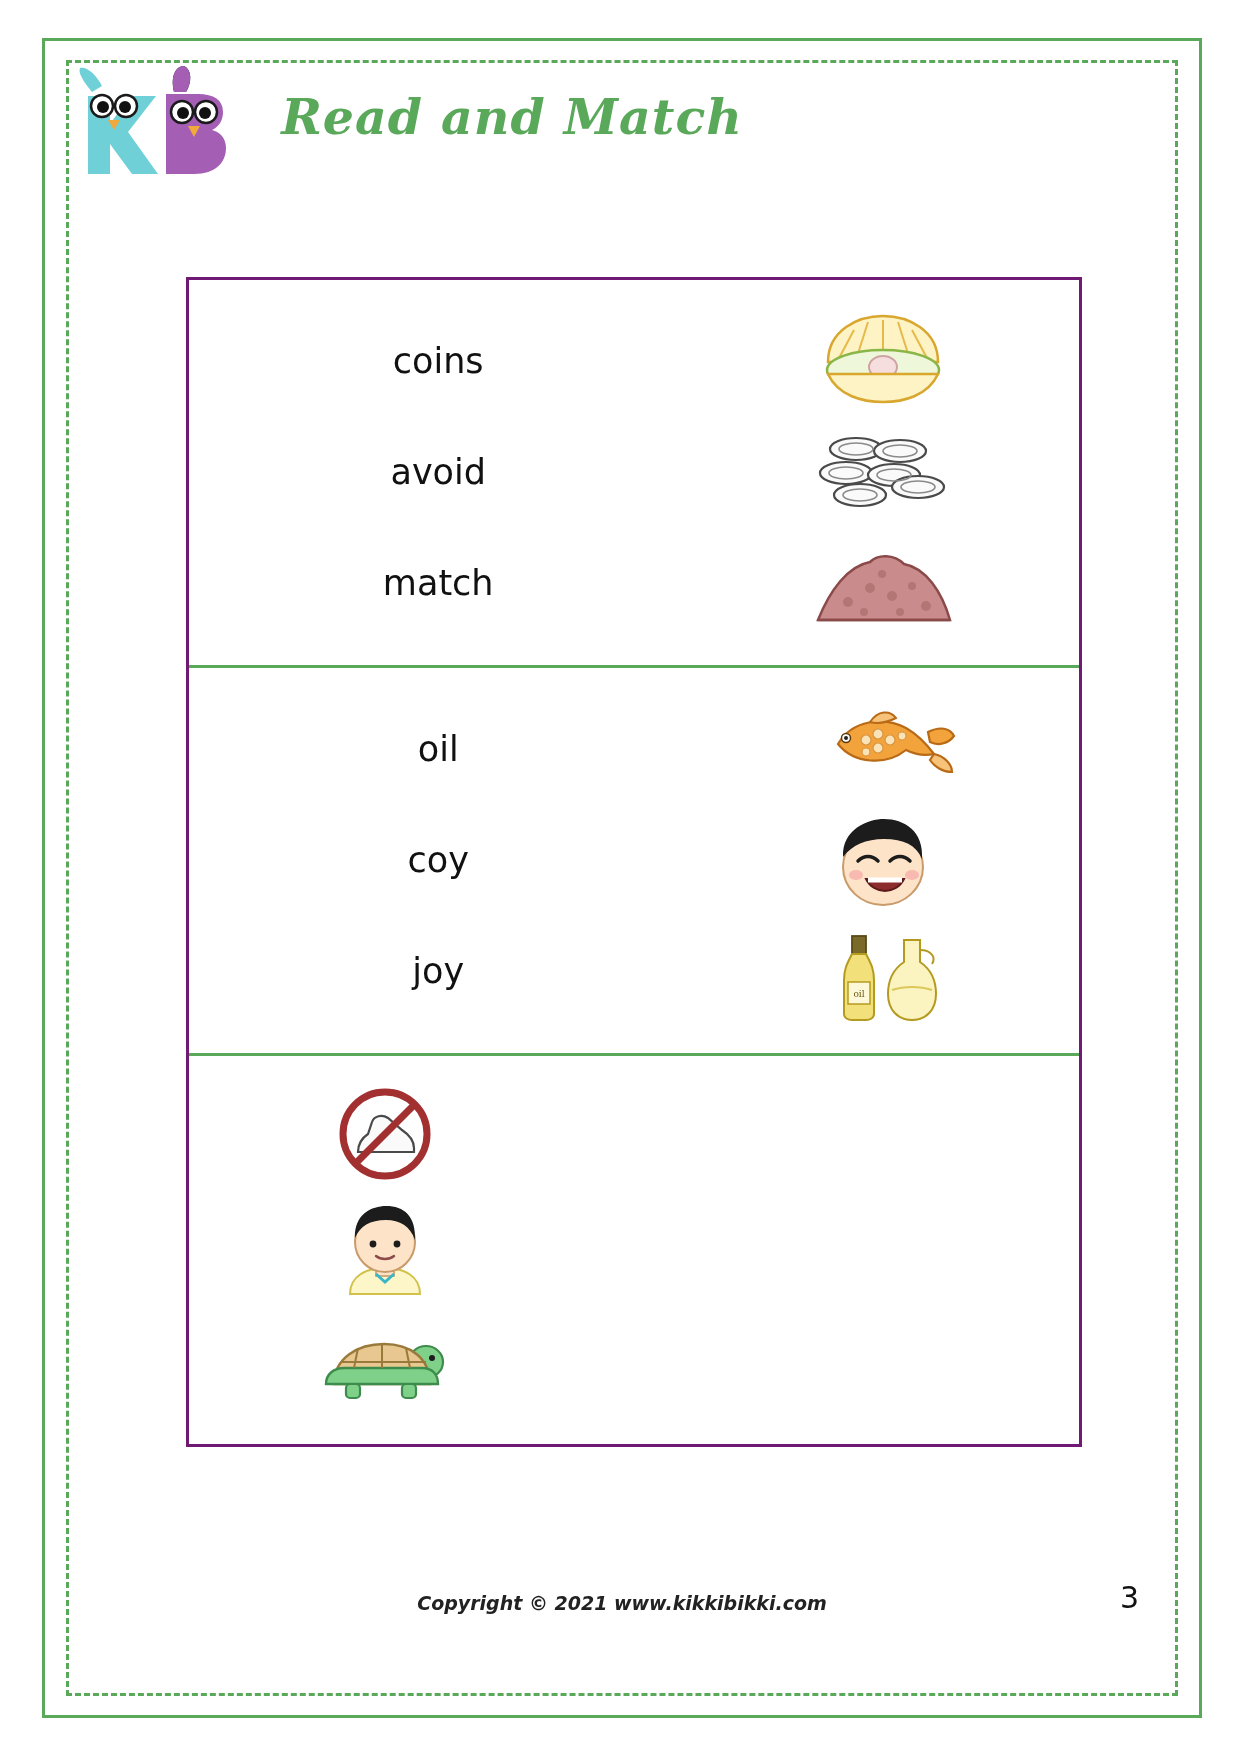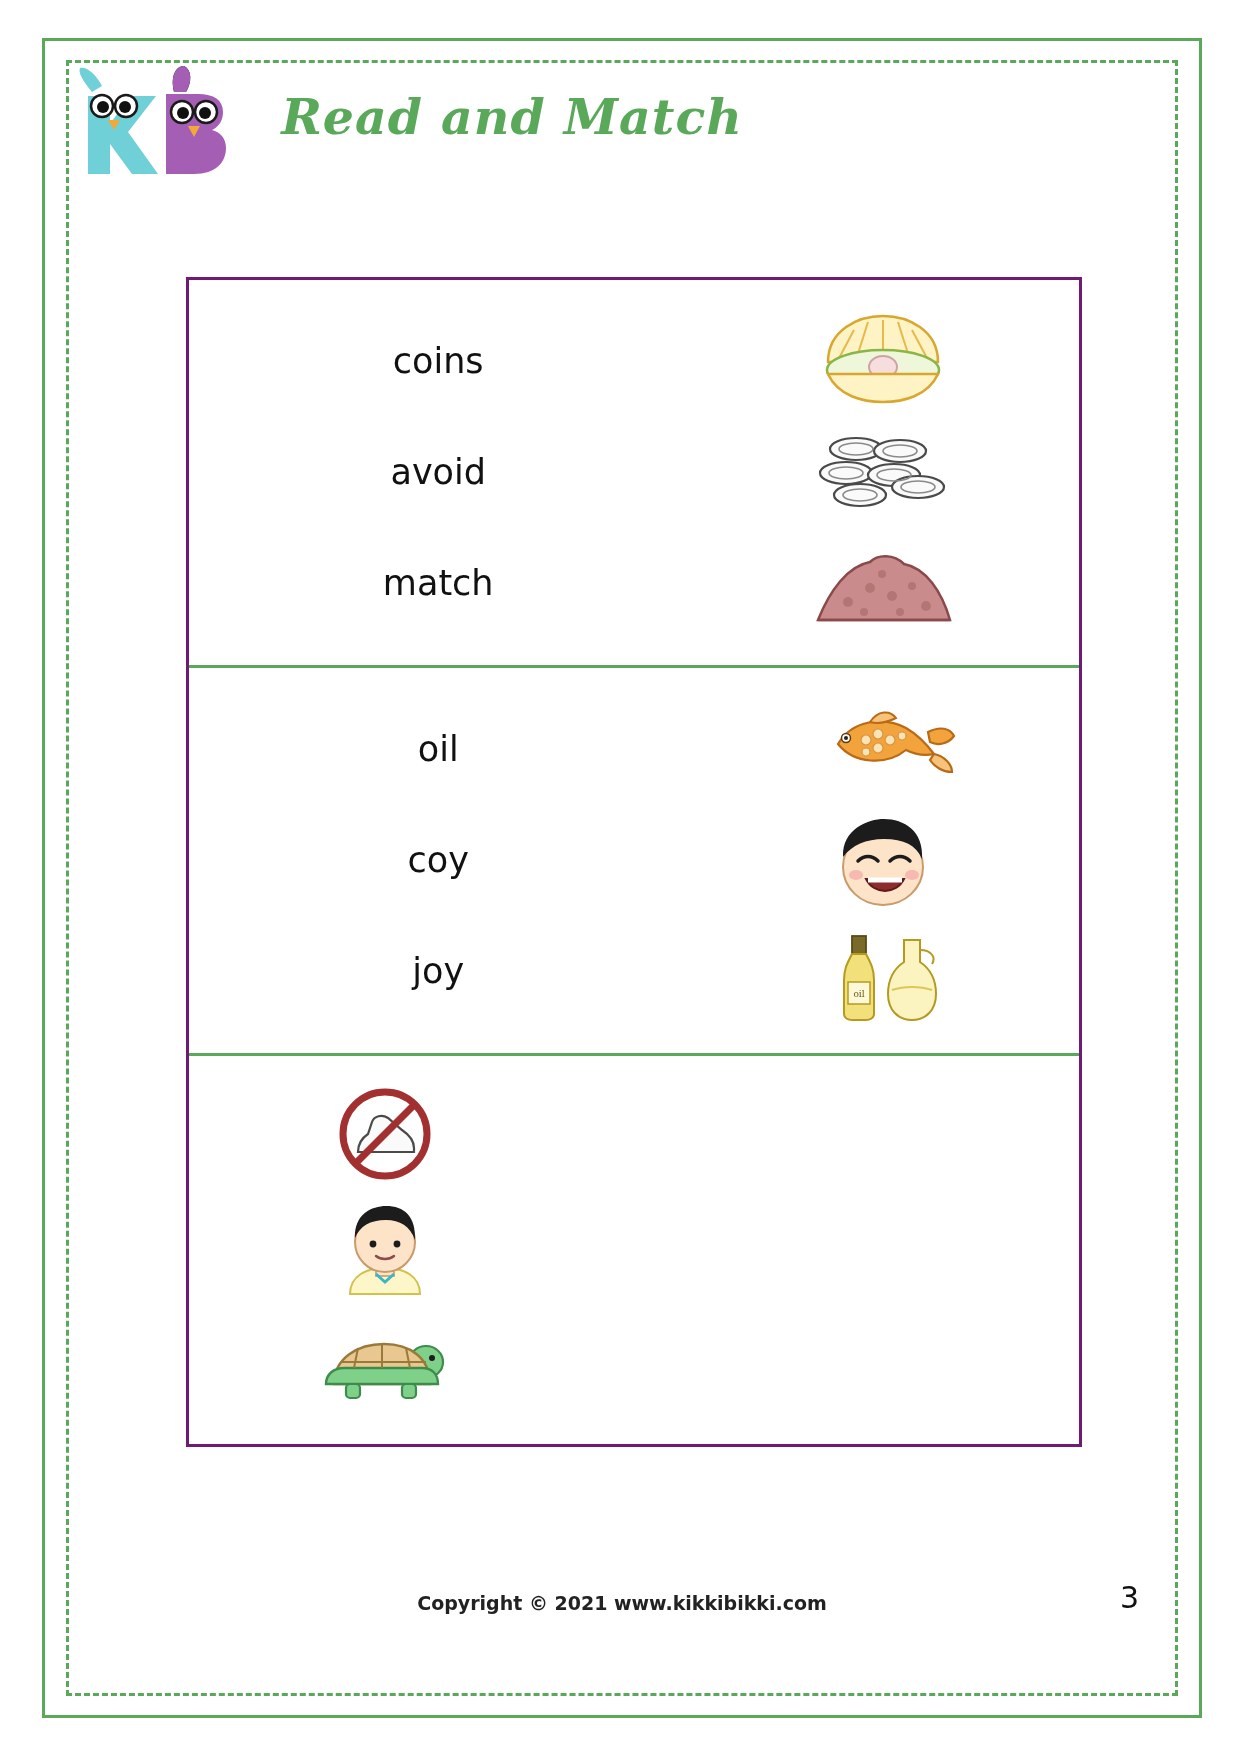--- a/index.html
+++ b/index.html
@@ -133,20 +133,21 @@
   
   .copyright {
     position: absolute;
     left: 0;
     top: 1592px;
     width: 1244px;
     text-align: center;
     font-size: 19px;
     font-weight: bold;
     color: #222222;
+    font-style: italic;
   }
   .page-number {
     position: absolute;
     right: 105px;
     top: 1580px;
     font-size: 30px;
     color: #111111;
   }
 </style>
 </head>

